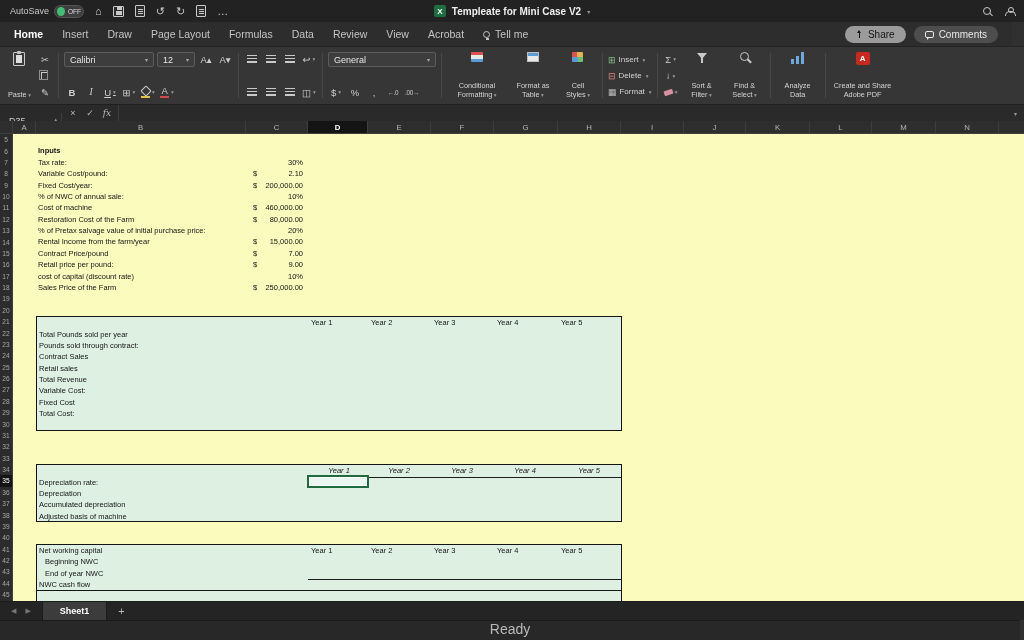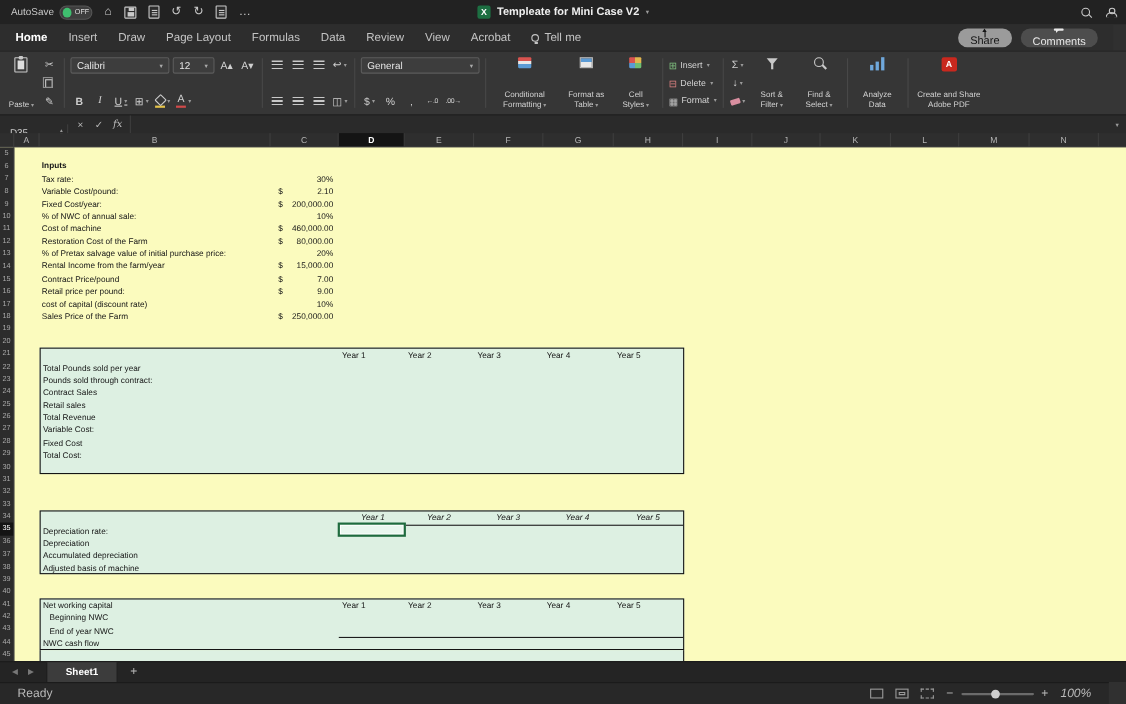--- a/index.html
+++ b/index.html
@@ -30,21 +30,21 @@
   .person::before{content:"";position:absolute;top:0;left:2.5px;width:4px;height:4px;border-radius:50%;border:1px solid #c9c9c9;}
   .person::after{content:"";position:absolute;bottom:0;left:0;width:9px;height:4px;border-radius:5px 5px 0 0;border:1px solid #c9c9c9;border-bottom:none;}
 
   
   .menubar{position:absolute;top:22px;left:0;right:12px;height:24px;background:#2d2d2d;display:flex;align-items:center;padding:0 14px;gap:19px;font-size:10.5px;color:#c4c4c4;}
   .mitem.active{color:#fff;font-weight:bold;}
   .tellme{display:flex;align-items:center;gap:5px;}
   .bulb{width:7px;height:7px;border:1px solid #c4c4c4;border-radius:50%;position:relative;display:inline-block;}
   .bulb::after{content:"";position:absolute;left:2px;bottom:-3px;width:3px;height:2px;background:#c4c4c4;}
   .mb-right{margin-left:auto;display:flex;align-items:center;gap:8px;}
-  .pill{height:17px;border-radius:9px;display:flex;align-items:center;gap:5px;padding:0 11px;font-size:10px;flex-direction:column;}
+  .pill{height:17px;border-radius:9px;display:flex;align-items:center;gap:5px;padding:0 11px;font-size:10px;}
   .pill.share{background:#9b9b9b;color:#151515;}
   .pill.comments{background:#4d4d4d;color:#e8e8e8;}
   .uparrow{width:7px;height:8px;position:relative;display:inline-block;}
   .uparrow::before{content:"";position:absolute;left:1.5px;top:0;width:0;height:0;border-left:2.5px solid transparent;border-right:2.5px solid transparent;border-bottom:3px solid #151515;}
   .uparrow::after{content:"";position:absolute;left:3px;top:2px;width:1.4px;height:6px;background:#151515;}
   .bubble{width:9px;height:7px;border:1px solid #e8e8e8;border-radius:2px;position:relative;display:inline-block;}
   .bubble::after{content:"";position:absolute;left:1px;bottom:-3px;width:0;height:0;border-top:3px solid #e8e8e8;border-right:3px solid transparent;}
 
   
   .ribbon{position:absolute;top:46px;left:0;right:0;height:58px;background:#363636;border-top:1px solid #242424;display:flex;align-items:stretch;padding:3px 5px;gap:5px;overflow:hidden;}
@@ -135,21 +135,21 @@
   .hl-b3{top:calc(var(--rh)*3);}
   .selcell{position:absolute;left:307px;top:calc(var(--rh)*30 - 1px);width:62px;height:calc(var(--rh) + 2px);background:#e9f7ee;border:2px solid #1f6b3e;box-shadow:inset 0 0 0 1px #ffffff;z-index:4;}
 
   
   .tabbar{position:absolute;top:601px;left:0;right:0;height:19px;background:#242424;border-top:1px solid #1b1b1b;display:flex;align-items:center;font-size:9px;color:#b9b9b9;}
   .tab-arrows{display:flex;gap:9px;padding:0 11px;color:#777;font-size:7px;}
   .sheettab{height:100%;display:flex;align-items:center;padding:0 17px;background:#3c3c3c;color:#fff;font-weight:bold;border-right:1px solid #1b1b1b;border-left:1px solid #1b1b1b;}
   .addsheet{padding:0 11px;font-size:11px;color:#bbb;}
 
   
-  .statusbar{position:absolute;top:620px;left:0;right:16px;height:20px;background:#282828;border-top:1px solid #1b1b1b;display:flex;align-items:center;padding:0 16px;font-size:11px;color:#b9b9b9;}
+  .statusbar{position:absolute;top:620px;left:0;right:4px;height:20px;background:#282828;border-top:1px solid #1b1b1b;display:flex;align-items:center;padding:0 16px;font-size:14px;color:#b9b9b9;flex-direction:column;}
   .sb-right{margin-left:auto;display:flex;align-items:center;gap:11px;}
   .viewicon{width:12px;height:9px;border:1px solid #9a9a9a;}
   .viewicon.pl{box-shadow:inset 0 0 0 2px #282828,inset 0 0 0 3px #9a9a9a;}
   .viewicon.pb{border-style:dashed;}
   .zoomwrap{display:flex;align-items:center;gap:7px;}
   .track{width:66px;height:2px;background:#6b6b6b;position:relative;border-radius:1px;}
   .thumb{position:absolute;left:42%;top:-3px;width:8px;height:8px;border-radius:50%;background:#cfcfcf;}
   .zoomtext{width:28px;text-align:right;font-style:italic;}
 </style>
 </head>

